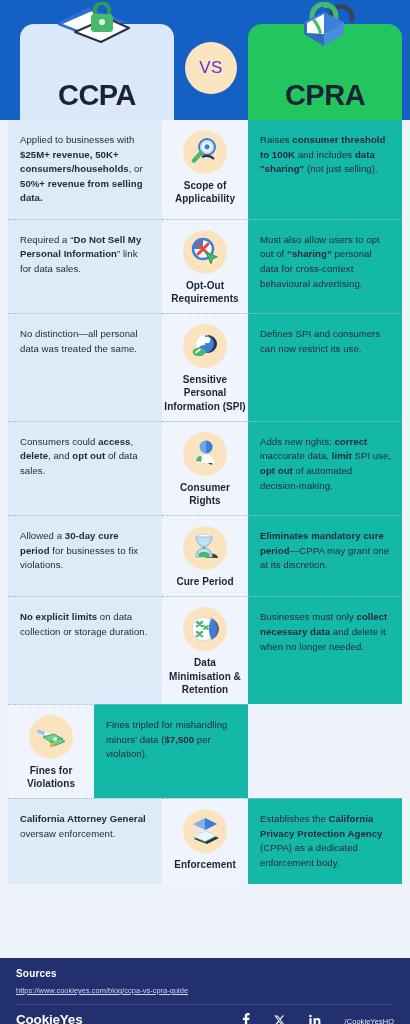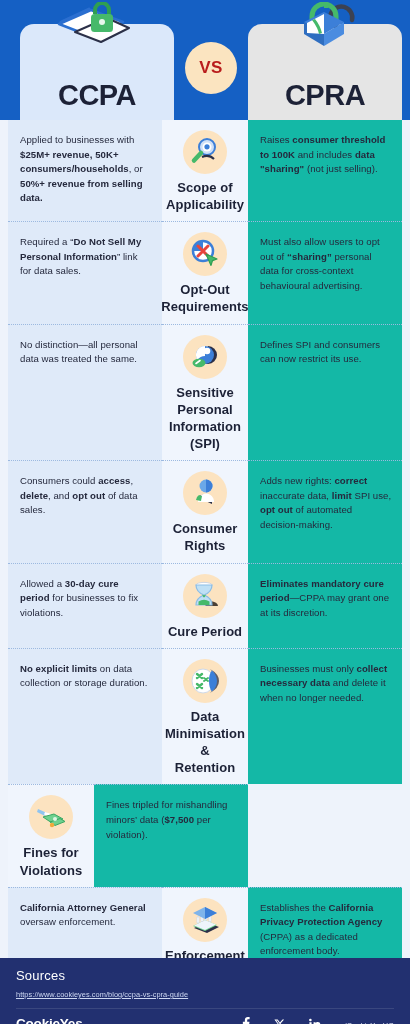--- a/index.html
+++ b/index.html
@@ -25,36 +25,36 @@
     height: 96px;
     border-radius: 14px 14px 0 0;
     position: relative;
     display: flex;
     flex-direction: column;
     align-items: center;
     justify-content: flex-end;
     padding-bottom: 4px;
   }
   .hdr-card.ccpa { background: #dbe8fa; margin-left: 12px; }
-  .hdr-card.cpra { background: #e5e5e5; text-align: center; }
+  .hdr-card.cpra { background: #22c55e; text-align: center; }
   .hdr-title {
     font-size: 29px;
     font-weight: 700;
     letter-spacing: -0.5px;
     color: #1c2136;
     line-height: 1;
     margin-bottom: 6px;
   }
   .hdr-icon { position: absolute; top: -22px; left: 50%; transform: translateX(-50%); }
   .vs-wrap { flex: 1; display: flex; align-items: center; justify-content: center; padding-bottom: 26px; }
   .vs-badge {
     width: 52px; height: 52px; border-radius: 50%;
     background: #fbe4c0;
     display: flex; align-items: center; justify-content: center;
-    font-size: 17px; font-weight: 700; color: #b91c1c; letter-spacing: 0.5px;
+    font-size: 17px; font-weight: 400; color: #6d28d9; letter-spacing: 0.5px;
   }
 
   
   .body { position: relative; padding: 0 8px; background: #eef3fb; }
   .row {
     display: flex;
     position: relative;
     background: transparent;
   }
   .row + .row .cell { border-top: 1px dotted #9cb9e0; }
@@ -72,36 +72,36 @@
   }
   .txt b { font-weight: 700; }
 
   .icon-circle {
     width: 44px; height: 44px; border-radius: 50%;
     background: #fce3c0;
     display: flex; align-items: center; justify-content: center;
     margin-bottom: 5px;
   }
   .icon-label {
-    font-size: 13px;
+    font-size: 10px;
     font-weight: 700;
     color: #1c2136;
     text-align: center;
     line-height: 1.32;
     letter-spacing: 0.05px;
   }
 
   
   .footer {
     position: absolute; left: 0; bottom: 0; width: 410px; height: 66px;
     background: #223070;
     padding: 10px 16px 8px;
     color: #ffffff;
   }
-  .src-title { font-size: 13px; font-weight: 400; letter-spacing: 0.2px; }
+  .src-title { font-size: 10px; font-weight: 700; letter-spacing: 0.2px; }
   .src-link {
     display: inline-block;
     font-size: 7.4px; margin-top: 5px; color: #ced8f2;
     text-decoration: underline; letter-spacing: 0.05px;
   }
   .fdiv { height: 1px; background: #3a477f; margin: 7px 0 0; }
   .frow { display: flex; align-items: center; justify-content: space-between; margin-top: 7px; }
   .logo { font-size: 13.5px; font-weight: 700; letter-spacing: -0.2px; }
   .socials { display: flex; align-items: flex-end; gap: 24px; }
   .socials svg { display: block; }

